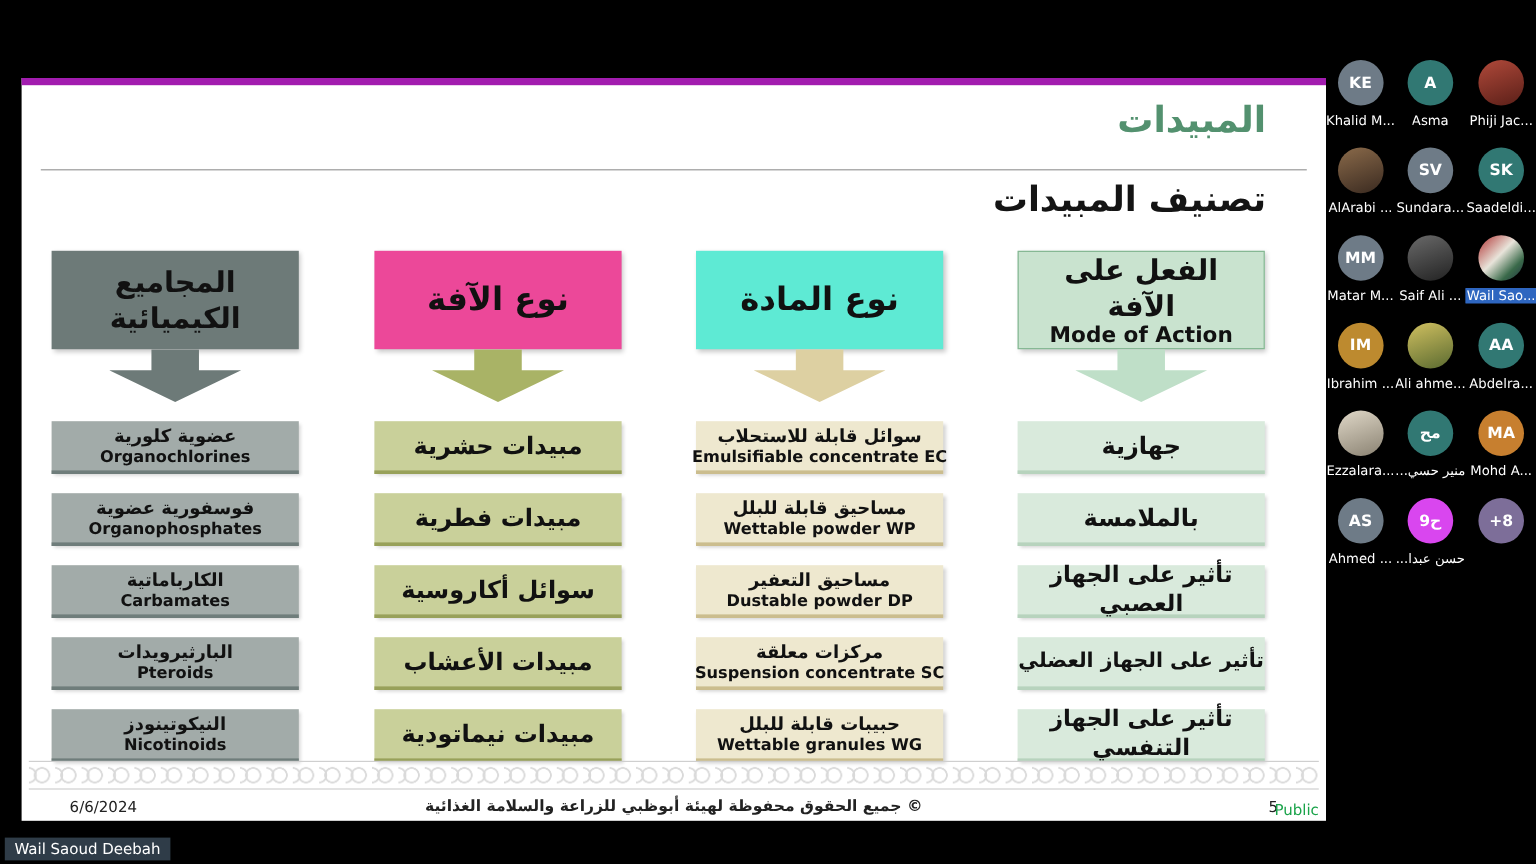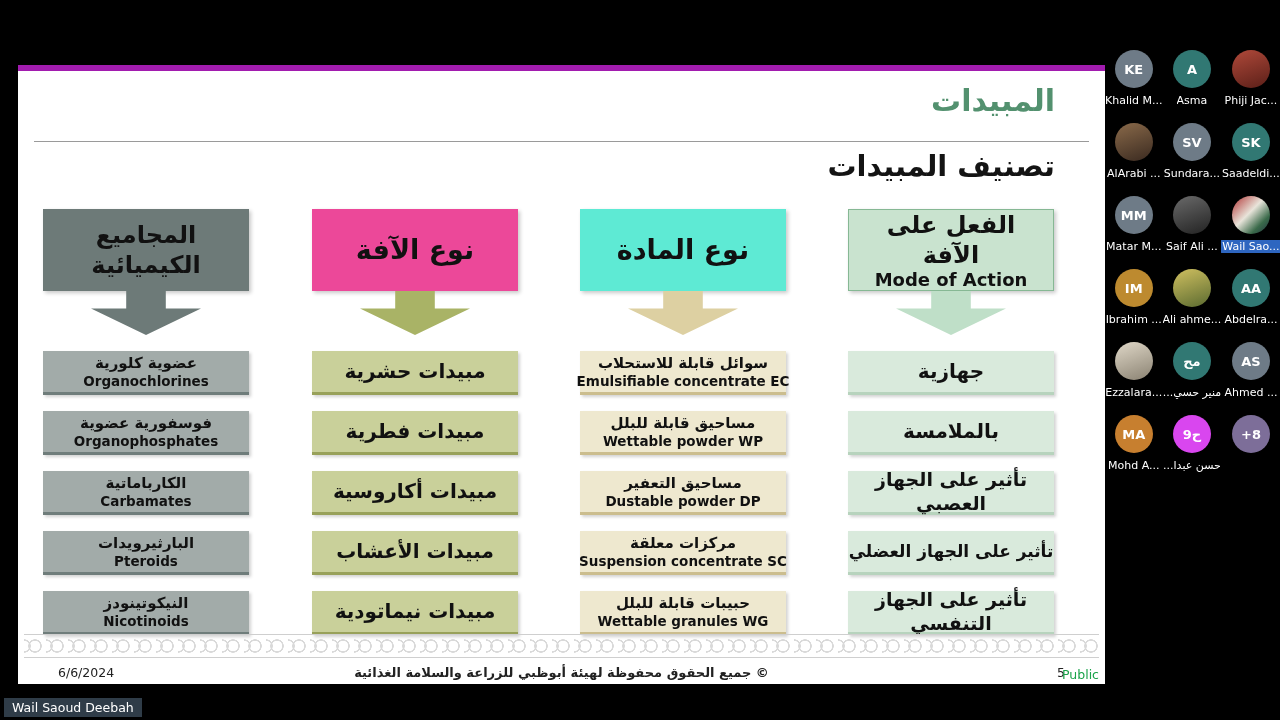--- a/index.html
+++ b/index.html
@@ -115,21 +115,21 @@
       </div>
       <div class="arrow arrow-olive"></div>
       <div class="items">
         <div class="box box-olive single">
           <span class="ar" dir="rtl">مبيدات حشرية</span>
         </div>
         <div class="box box-olive single">
           <span class="ar" dir="rtl">مبيدات فطرية</span>
         </div>
         <div class="box box-olive single">
-          <span class="ar" dir="rtl">مبيدات أكاروسية</span>
+          <span class="ar" dir="rtl">سوائل أكاروسية</span>
         </div>
         <div class="box box-olive single">
           <span class="ar" dir="rtl">مبيدات الأعشاب</span>
         </div>
         <div class="box box-olive single">
           <span class="ar" dir="rtl">مبيدات نيماتودية</span>
         </div>
       </div>
     </div>
 
@@ -272,31 +272,31 @@
       <div class="p-name"><span dir="auto">Ezzalara...</span></div>
     </div>
     <div class="p-cell">
       <div class="avatar c-teal">
           <span dir="auto">مح</span>
         </div>
       <div class="p-name"><span dir="auto">منير حسي...</span></div>
     </div>
 
     <div class="p-cell">
+      <div class="avatar c-orange">
+          <span>MA</span>
+        </div>
+      <div class="p-name"><span dir="auto">Mohd A...</span></div>
+    </div>
+    <div class="p-cell">
       <div class="avatar c-slate">
           <span>AS</span>
         </div>
       <div class="p-name"><span dir="auto">Ahmed ...</span></div>
     </div>
-    <div class="p-cell">
-      <div class="avatar c-orange">
-          <span>MA</span>
-        </div>
-      <div class="p-name"><span dir="auto">Mohd A...</span></div>
-    </div>
 
     <div class="p-cell">
       <div class="avatar c-yellow">
           <span>9ح</span>
         </div>
       <div class="p-name"><span dir="auto">حسن عبدا...</span></div>
     </div>
     <div class="p-cell">
       <div class="avatar c-purple">
           <span>+8</span>

